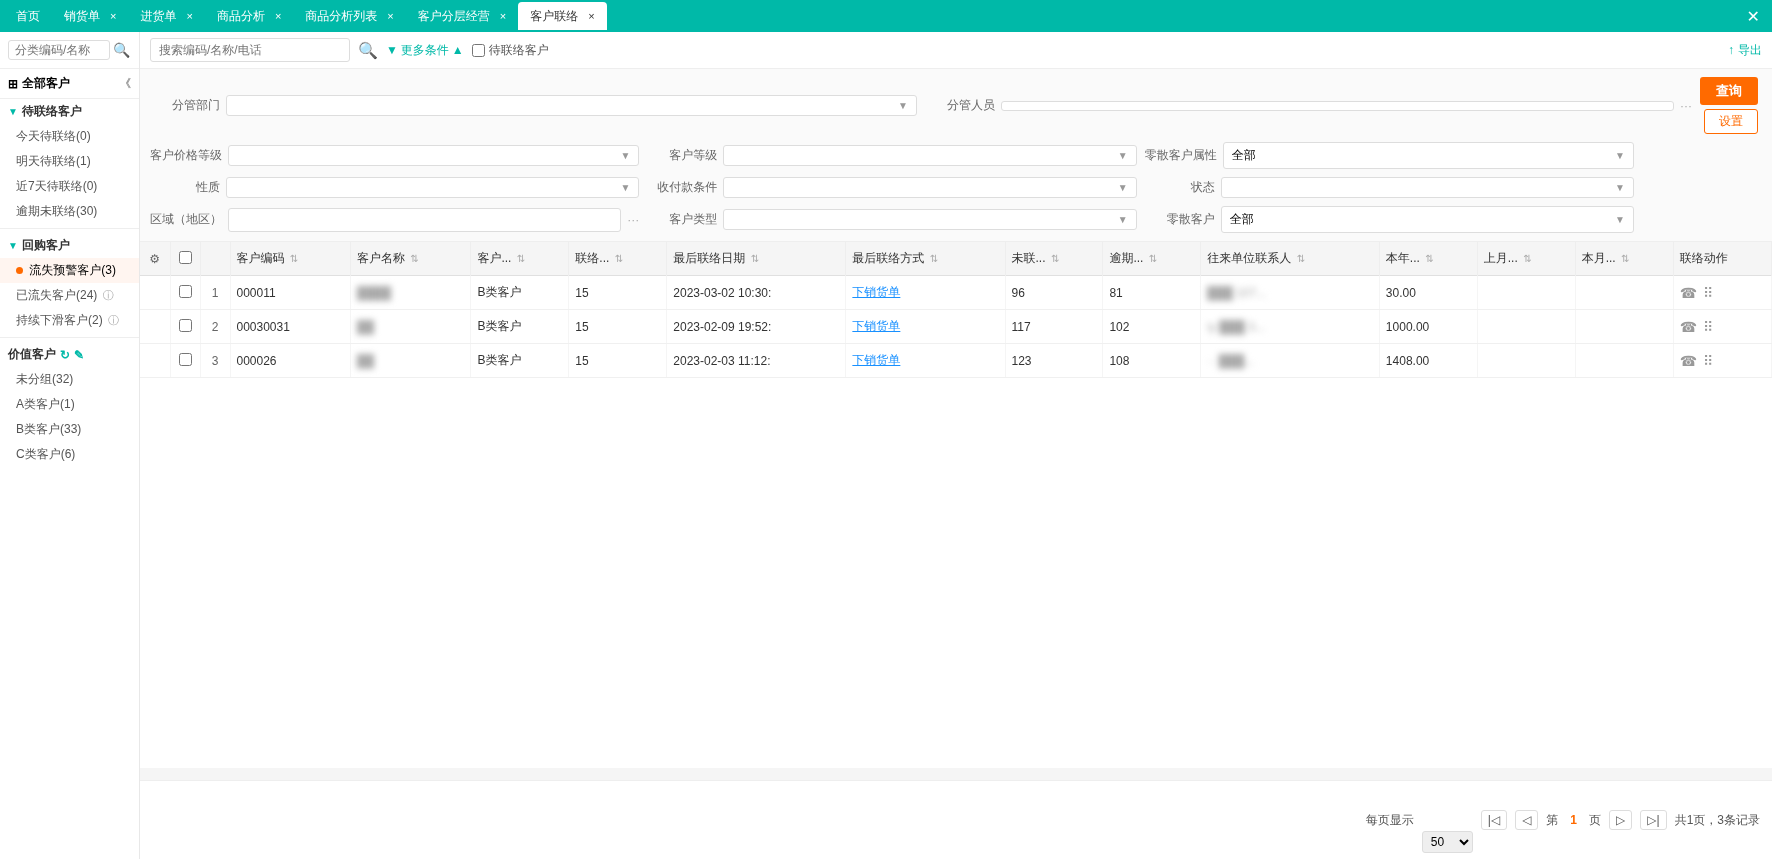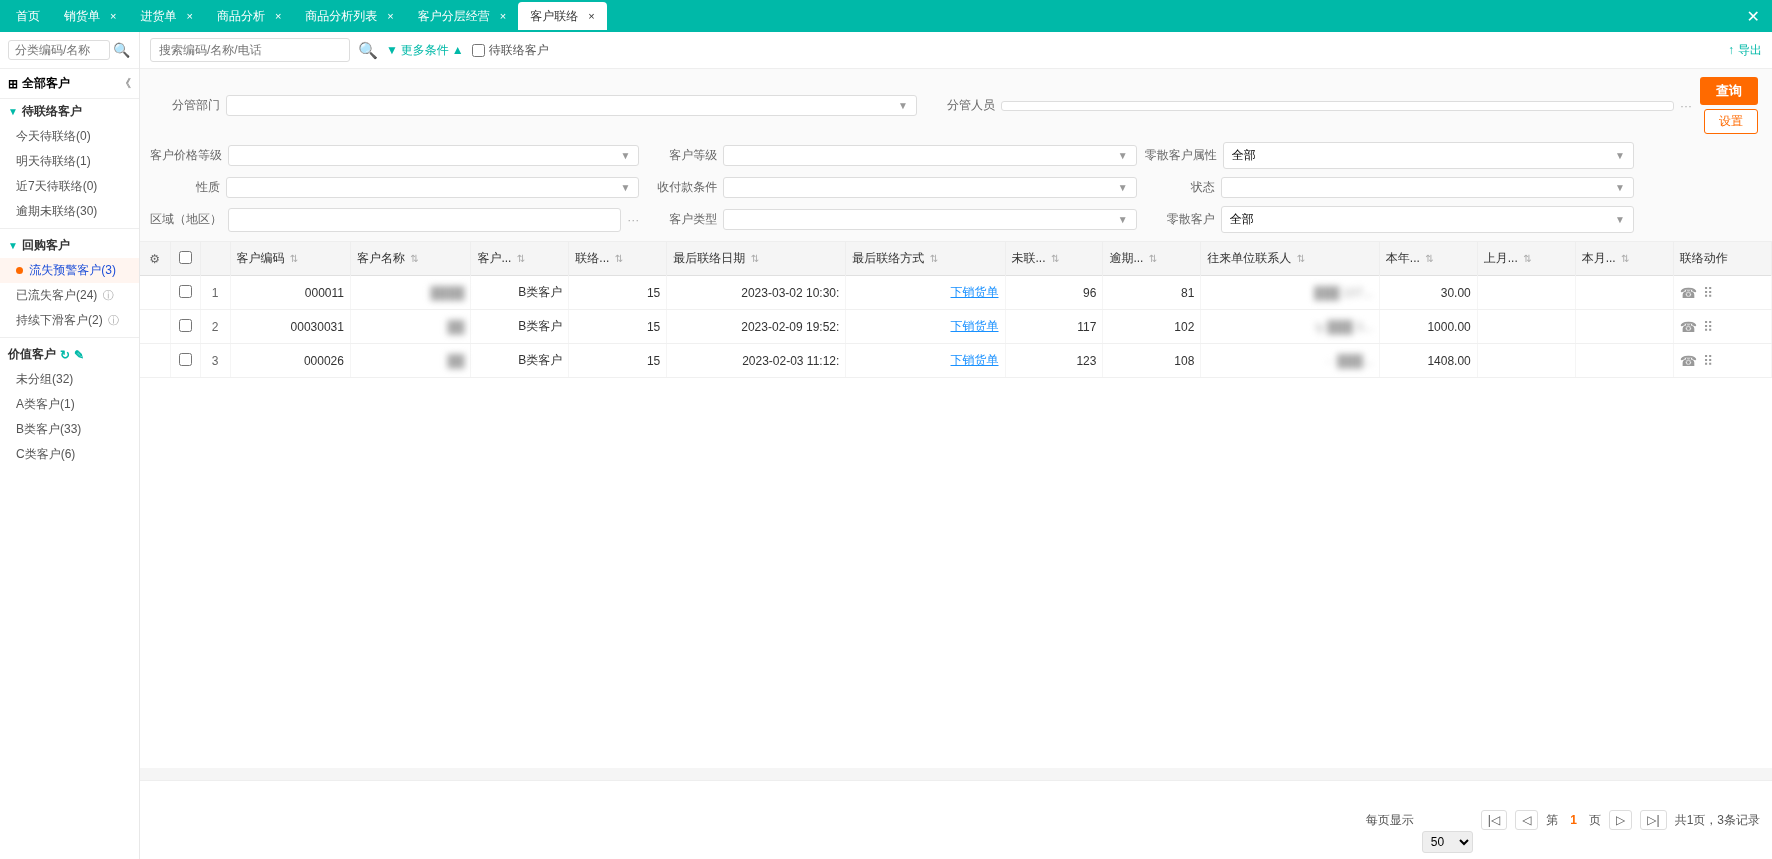--- a/index.html
+++ b/index.html
@@ -103,21 +103,21 @@
       color: #00b9a8;
       font-size: 10px;
     }
     .sidebar-item {
       padding: 4px 8px 4px 16px;
       color: #555;
       cursor: pointer;
       white-space: nowrap;
     }
     .sidebar-item.active {
-      color: #1d4ed8;
+      color: #000000;
       background: #fff5f0;
     }
     .sidebar-divider {
       height: 1px;
       background: #eee;
       margin: 4px 0;
     }
     .tooltip-box {
       background: #fff;
       border: 1px solid #ddd;
@@ -312,21 +312,20 @@
       font-size: 10px;
       margin-left: 2px;
     }
     td {
       padding: 8px 6px;
       border-bottom: 1px solid #f0f0f0;
       color: #333;
       white-space: nowrap;
       font-size: 12px;
       border-right: 1px solid #f5f5f5;
-      text-align: right;
     }
     .link-text {
       color: #1890ff;
       cursor: pointer;
       text-decoration: underline;
     }
     .blurred-text {
       filter: blur(3px);
       color: #aaa;
       user-select: none;

